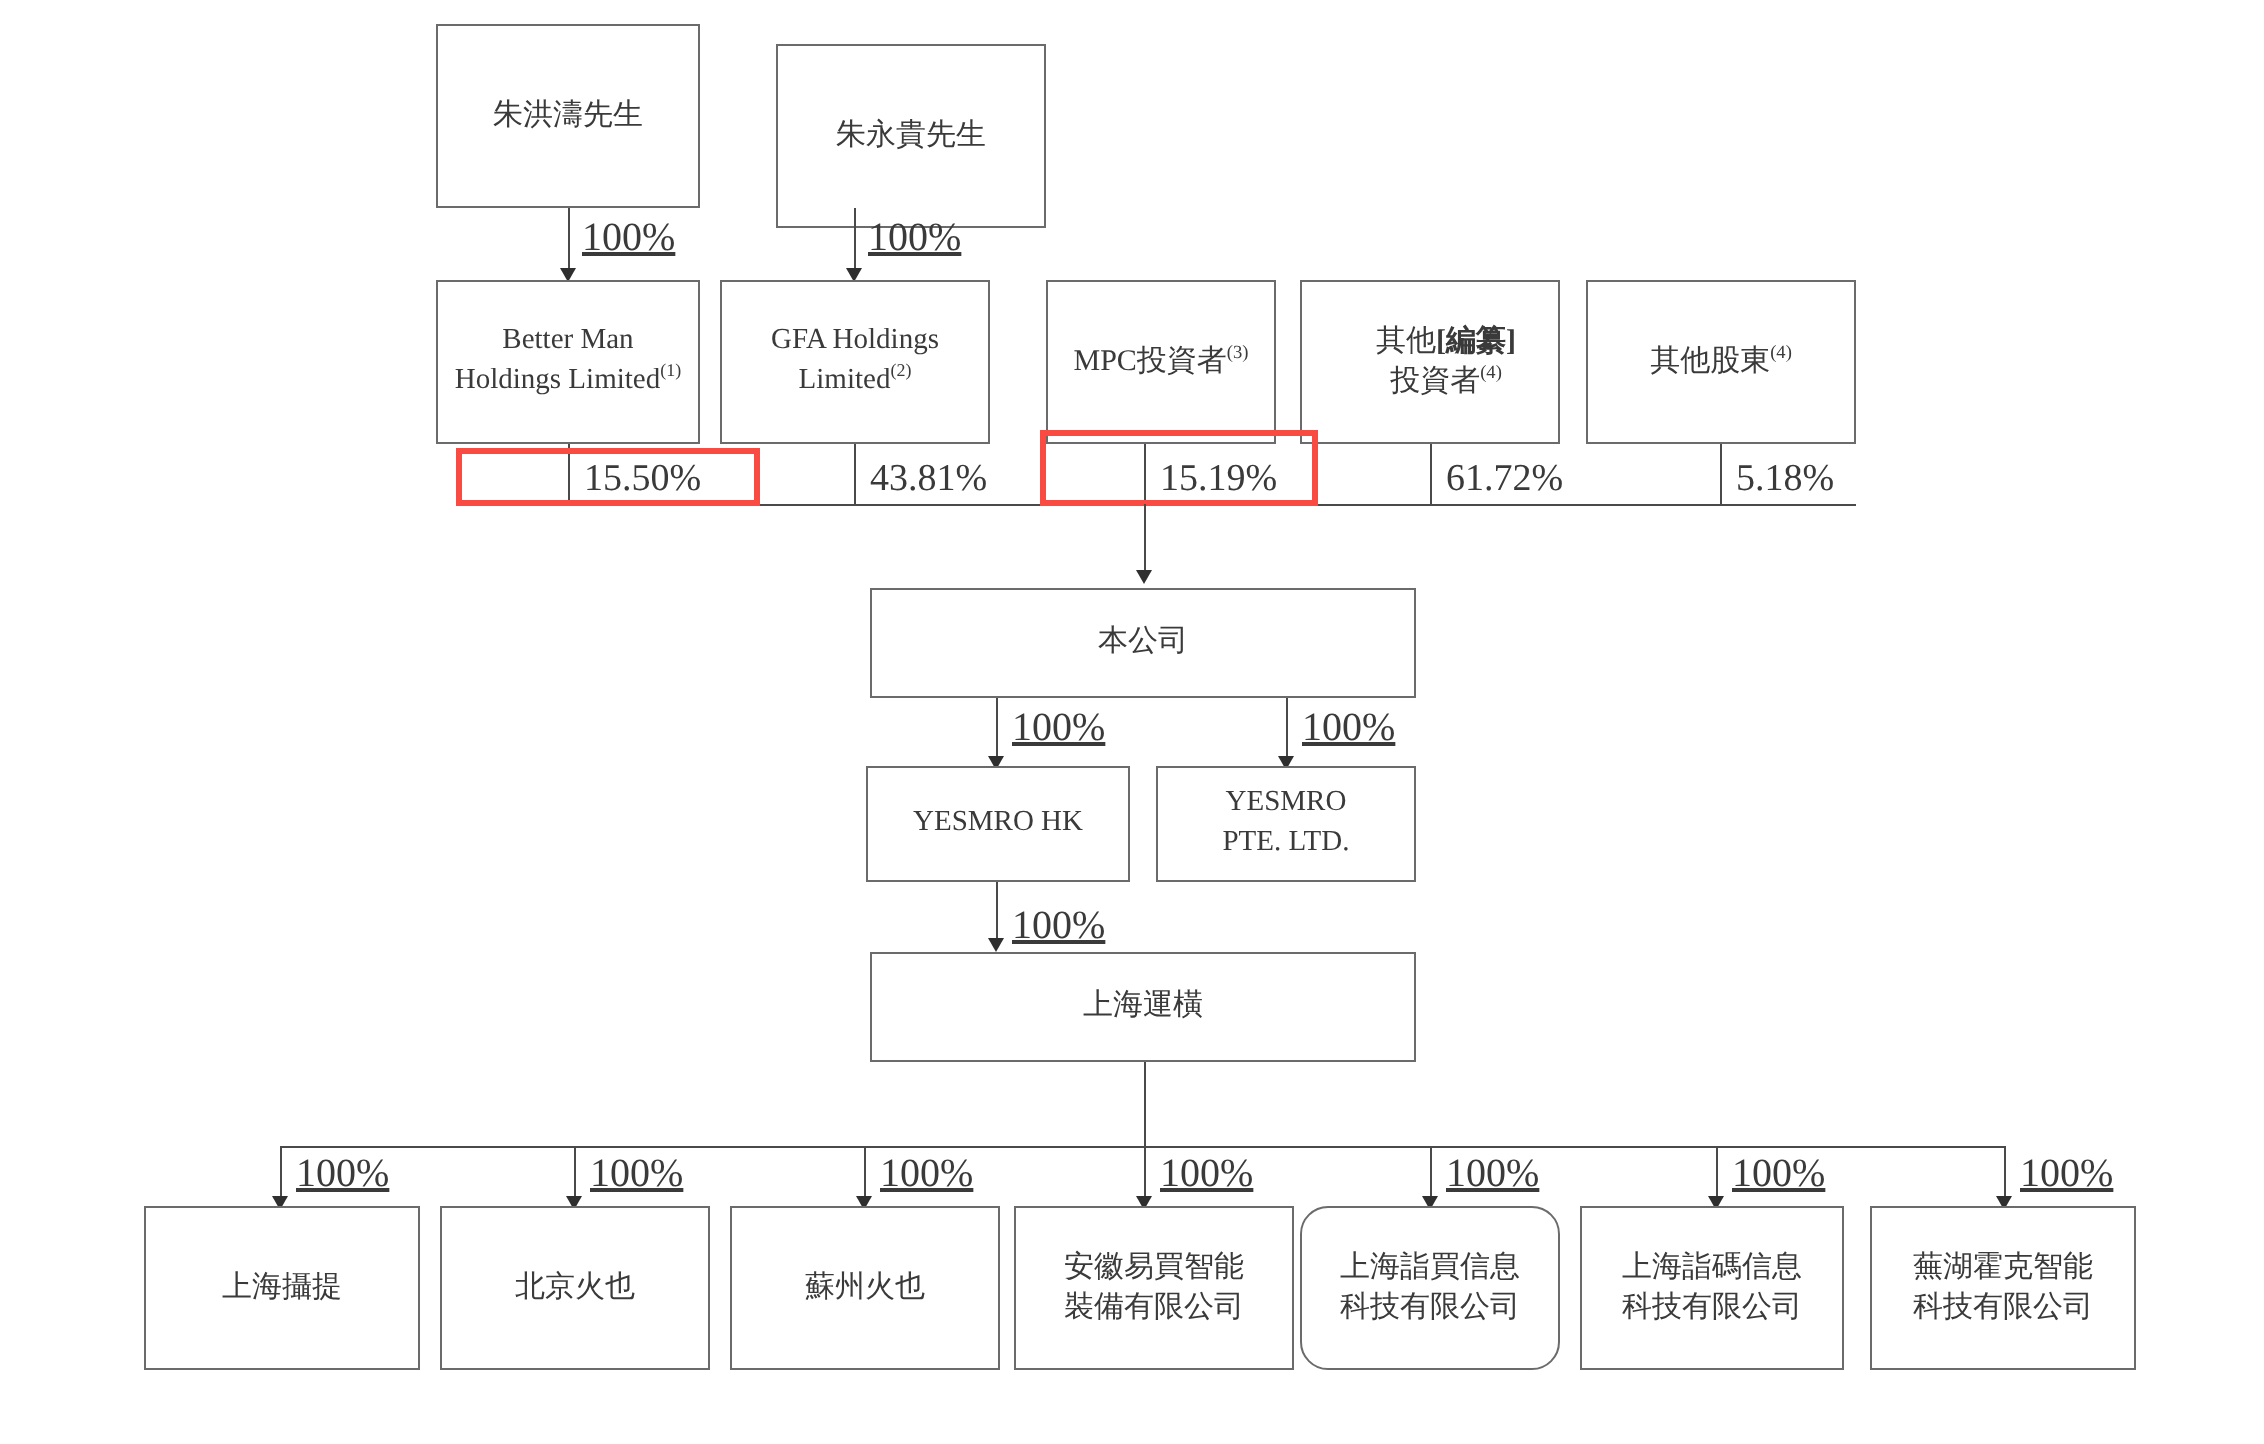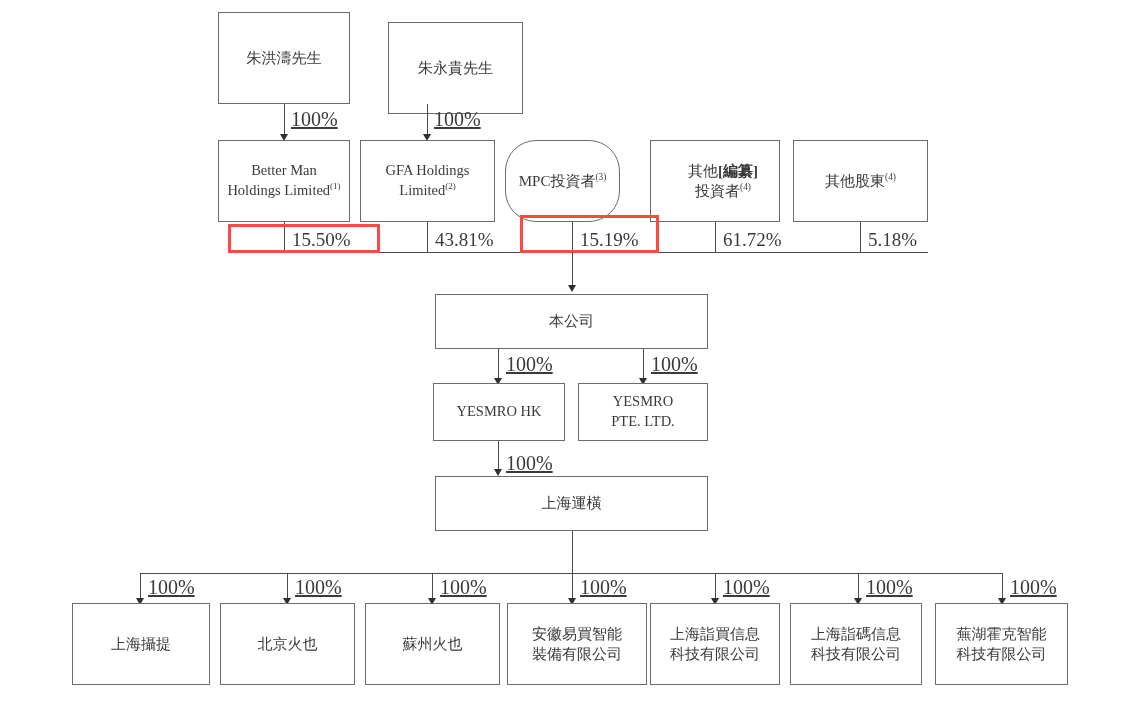--- a/index.html
+++ b/index.html
@@ -68,21 +68,21 @@
       <span>Better Man</span><br>
       <span>Holdings Limited</span><sup>(1)</sup>
     </span>
   </div>
   <div class="box en" style="left:360px;top:140px;width:135px;height:82px;">
     <span class="inner">
       <span>GFA Holdings</span><br>
       <span>Limited</span><sup>(2)</sup>
     </span>
   </div>
-  <div class="box" style="left:505px;top:140px;width:115px;height:82px;border-radius:31px;">
+  <div class="box" style="left:523px;top:140px;width:115px;height:82px;">
     <span class="inner">
       <span>MPC投資者</span><sup>(3)</sup>
     </span>
   </div>
   <div class="box" style="left:650px;top:140px;width:130px;height:82px;padding-left:16px;">
     <span class="inner">
       <span>其他<b>[編纂]</b></span><br>
       <span>投資者</span><sup>(4)</sup>
     </span>
   </div>
@@ -181,21 +181,21 @@
   </div>
   <div class="box" style="left:365px;top:603px;width:135px;height:82px;">
     <span class="inner">蘇州火也</span>
   </div>
   <div class="box" style="left:507px;top:603px;width:140px;height:82px;">
     <span class="inner">
       <span>安徽易買智能</span><br>
       <span>裝備有限公司</span>
     </span>
   </div>
-  <div class="box" style="left:650px;top:603px;width:130px;height:82px;">
+  <div class="box" style="left:650px;top:603px;width:130px;height:82px;border-radius:14px;">
     <span class="inner">
       <span>上海詣買信息</span><br>
       <span>科技有限公司</span>
     </span>
   </div>
   <div class="box" style="left:790px;top:603px;width:132px;height:82px;">
     <span class="inner">
       <span>上海詣碼信息</span><br>
       <span>科技有限公司</span>
     </span>

